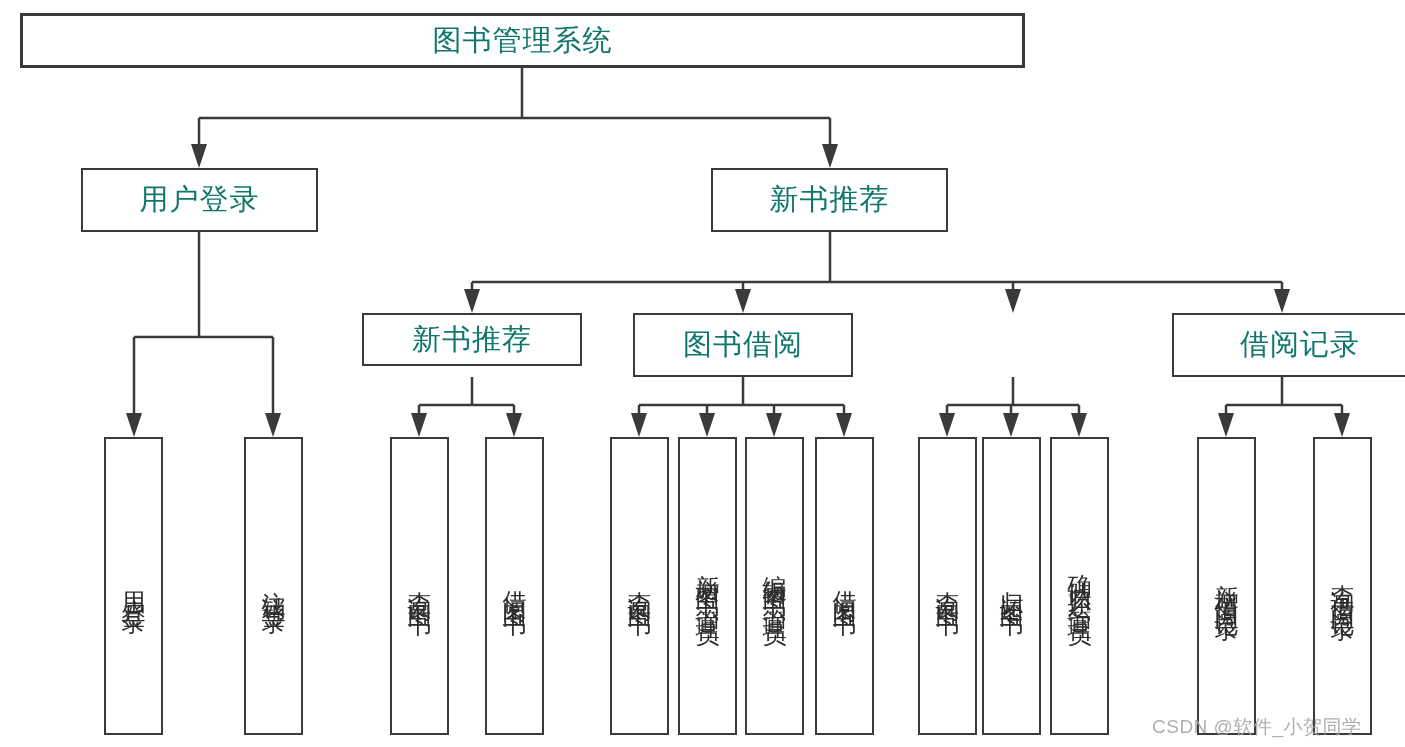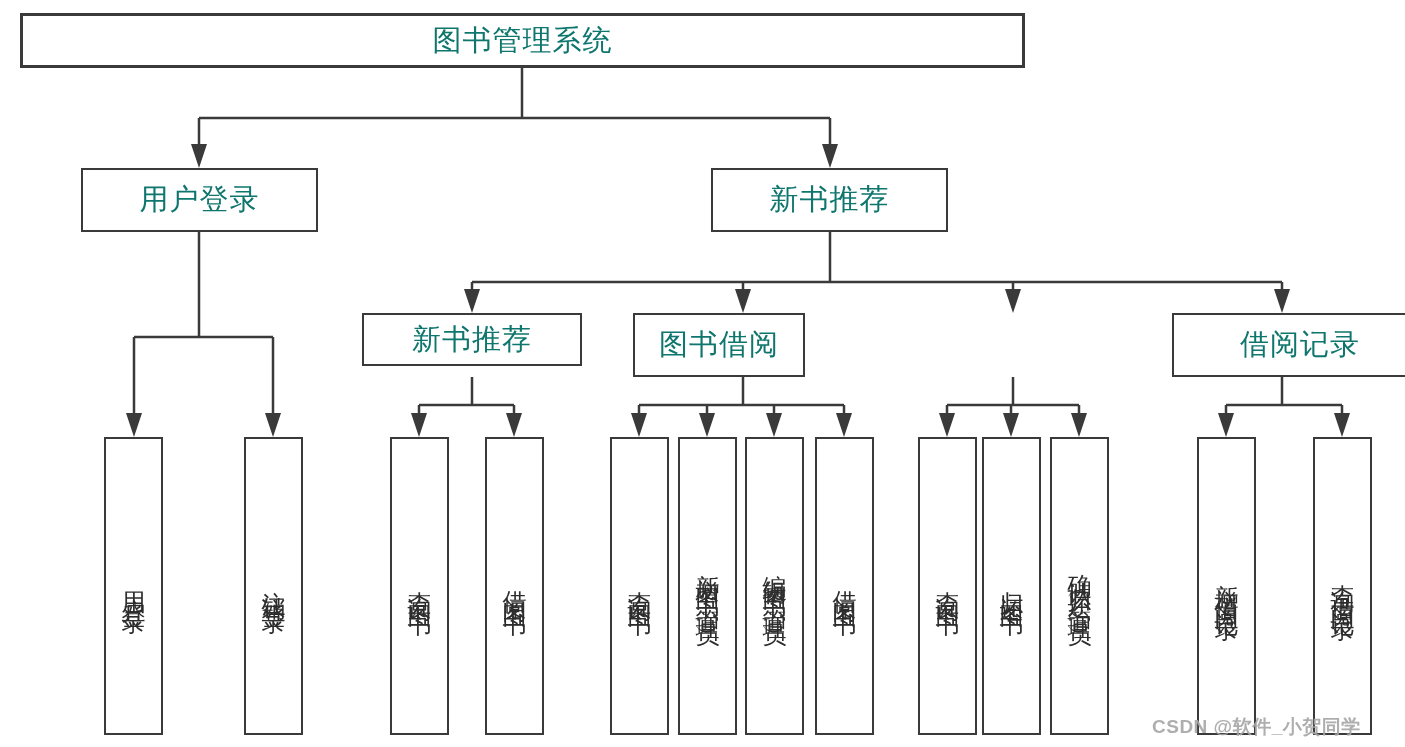--- a/index.html
+++ b/index.html
@@ -45,21 +45,20 @@
   }
   .watermark {
     position: absolute;
     left: 1152px;
     top: 714px;
     font-size: 19px;
     letter-spacing: 0.5px;
     color: #a6a6a6;
     opacity: 0.9;
     white-space: nowrap;
-    font-weight: bold;
   }
 </style>
 </head>
 <body>
 
 <div class="canvas">
 
   <svg class="wires" viewBox="0 0 1405 747" xmlns="http://www.w3.org/2000/svg">
     <path d="M522 68 V118
          M199 118 H830
@@ -102,21 +101,21 @@
   <div class="node" style="left:81px; top:168px; width:237px; height:64px;">
     <span class="hlabel">用户登录</span>
   </div>
   <div class="node" style="left:711px; top:168px; width:237px; height:64px;">
     <span class="hlabel">新书推荐</span>
   </div>
 
   <div class="node" style="left:362px; top:313px; width:220px; height:53px;">
     <span class="hlabel">新书推荐</span>
   </div>
-  <div class="node" style="left:633px; top:313px; width:172px; height:64px;text-align:right;">
+  <div class="node" style="left:633px; top:313px; width:220px; height:64px;text-align:right;">
     <span class="hlabel">图书借阅</span>
   </div>
   <div class="node" style="left:1172px; top:313px; width:256px; height:64px;">
     <span class="hlabel">借阅记录</span>
   </div>
 
   <div class="node leaf" style="left:104px; top:437px; width:59px; height:298px;">
     <span class="vlabel">用户登录</span>
   </div>
   <div class="node leaf" style="left:244px; top:437px; width:59px; height:298px;">

